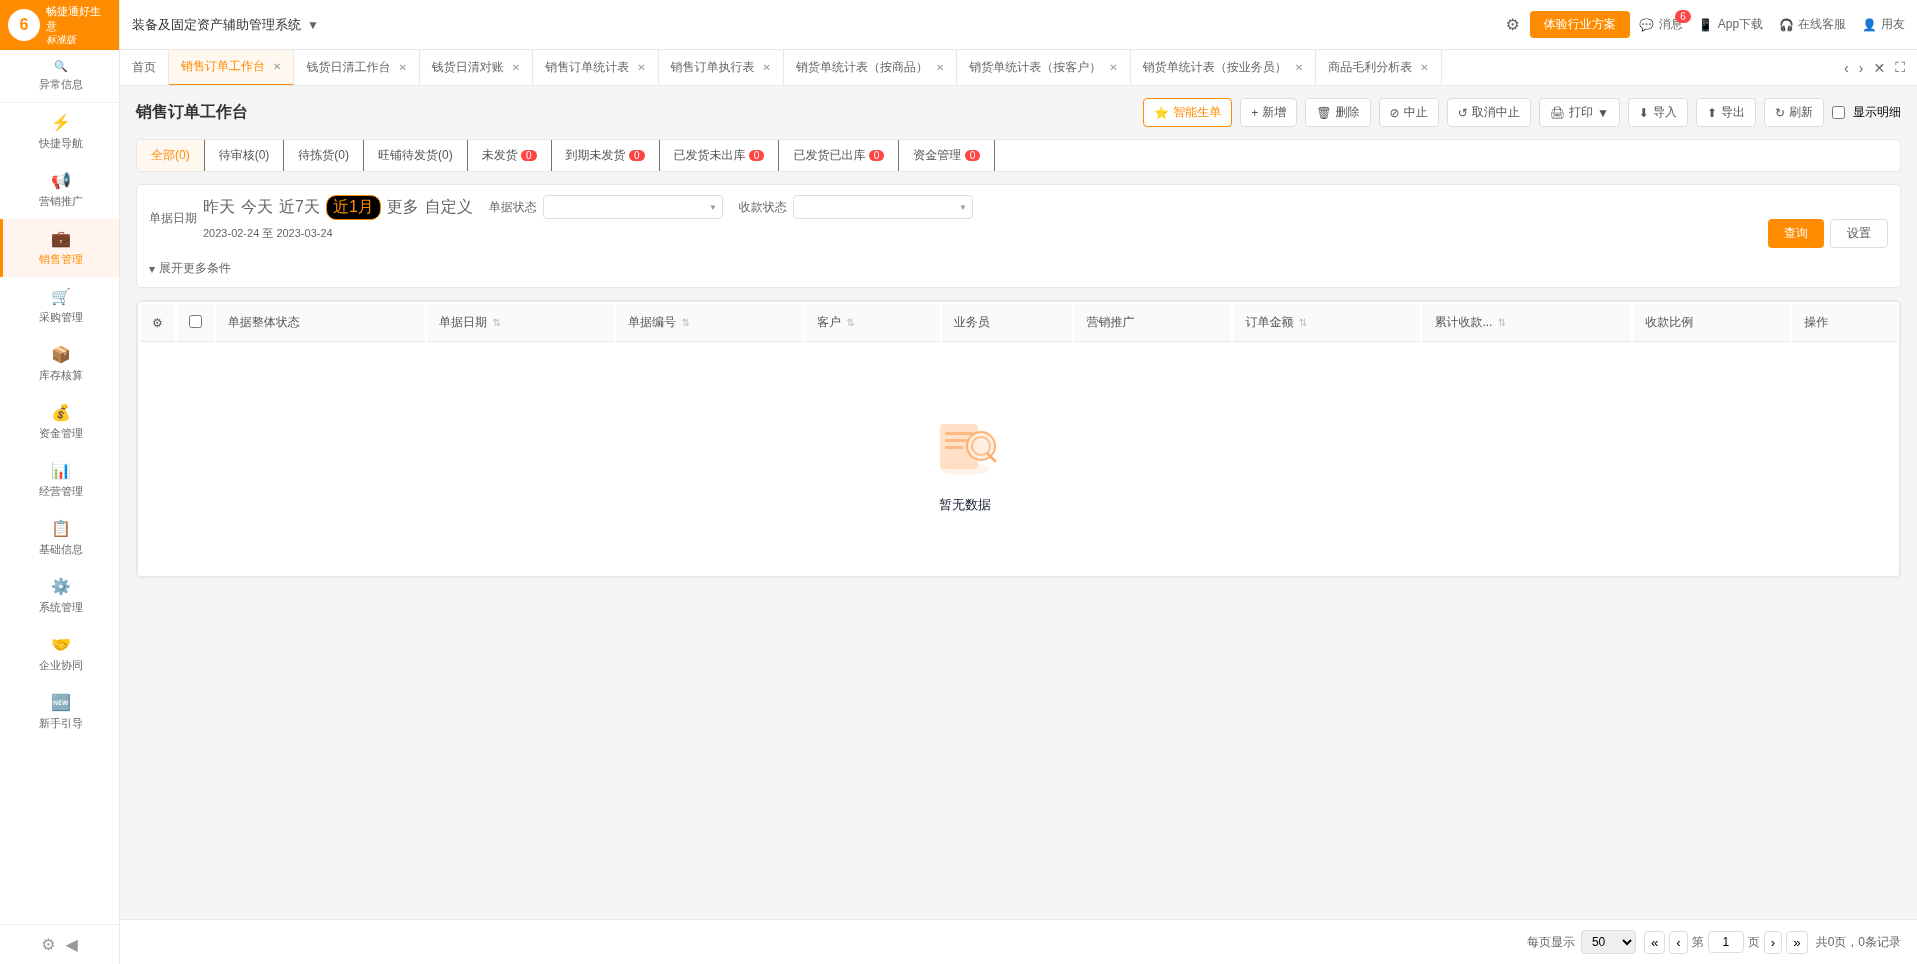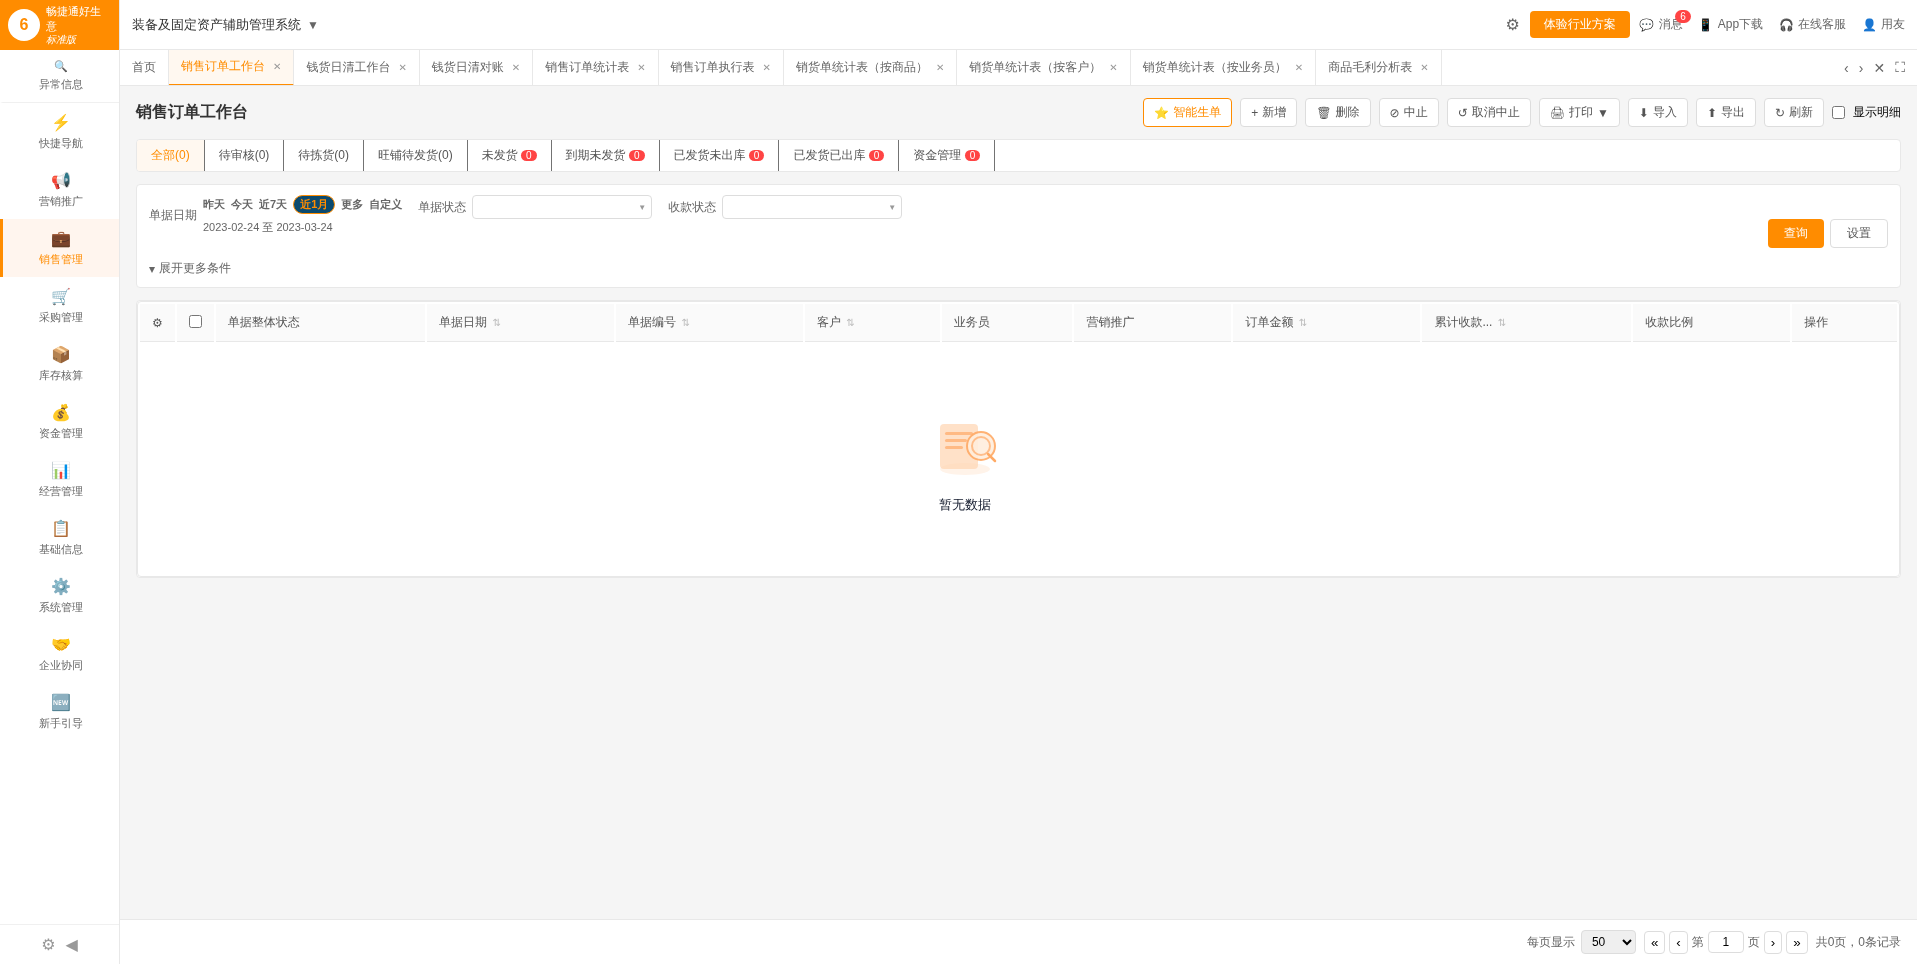--- a/index.html
+++ b/index.html
@@ -52,22 +52,22 @@
     .subtab { padding: 7px 14px; cursor: pointer; font-size: 12px; color: #555; border-right: 1px solid #737373; white-space: nowrap; }
     .subtab.active { color: #ff8c00; background: #fff8f0; }
 
     
     .filter-bar { background: #fff; padding: 10px 12px; border-radius: 4px; margin-bottom: 12px; border: 1px solid #e8e8e8; }
     .filter-row { display: flex; align-items: flex-start; gap: 16px; flex-wrap: wrap; }
     .filter-item { display: flex; align-items: center; gap: 6px; }
     .filter-label { color: #666; font-size: 12px; white-space: nowrap; }
     .filter-dates { display: flex; gap: 6px; flex-direction: column; }
     .date-options { display: flex; gap: 6px; align-items: center; }
-    .date-option { color: #666; cursor: pointer; font-size: 11px; font-weight: bold; }
-    .date-option.active { color: #ff8c00; background: #0c4a6e; padding: 1px 6px; border-radius: 10px; border: 1px solid #ff8c00; }
+    .date-option { color: #666; cursor: pointer; font-size: 16px; }
+    .date-option.active { color: #ff8c00; background: #000000; padding: 1px 6px; border-radius: 10px; border: 1px solid #ff8c00; }
     .date-range { color: #666; font-size: 11px; }
     .filter-select { border: 1px solid #ddd; padding: 4px 20px 4px 8px; border-radius: 4px; font-size: 12px; color: #333; min-width: 180px; cursor: pointer; background: #fff; appearance: none; position: relative; }
     .select-wrapper { position: relative; display: inline-block; }
     .select-wrapper::after { content: '▼'; position: absolute; right: 6px; top: 50%; transform: translateY(-50%); font-size: 8px; color: #999; pointer-events: none; }
     .expand-btn { display: flex; align-items: center; gap: 4px; color: #666; cursor: pointer; font-size: 12px; margin-top: 4px; }
 
     
     .table-header { display: flex; align-items: center; justify-content: space-between; margin-bottom: 8px; }
     .table-count { color: #666; font-size: 12px; }
     .table-count span { color: #ff8c00; }

